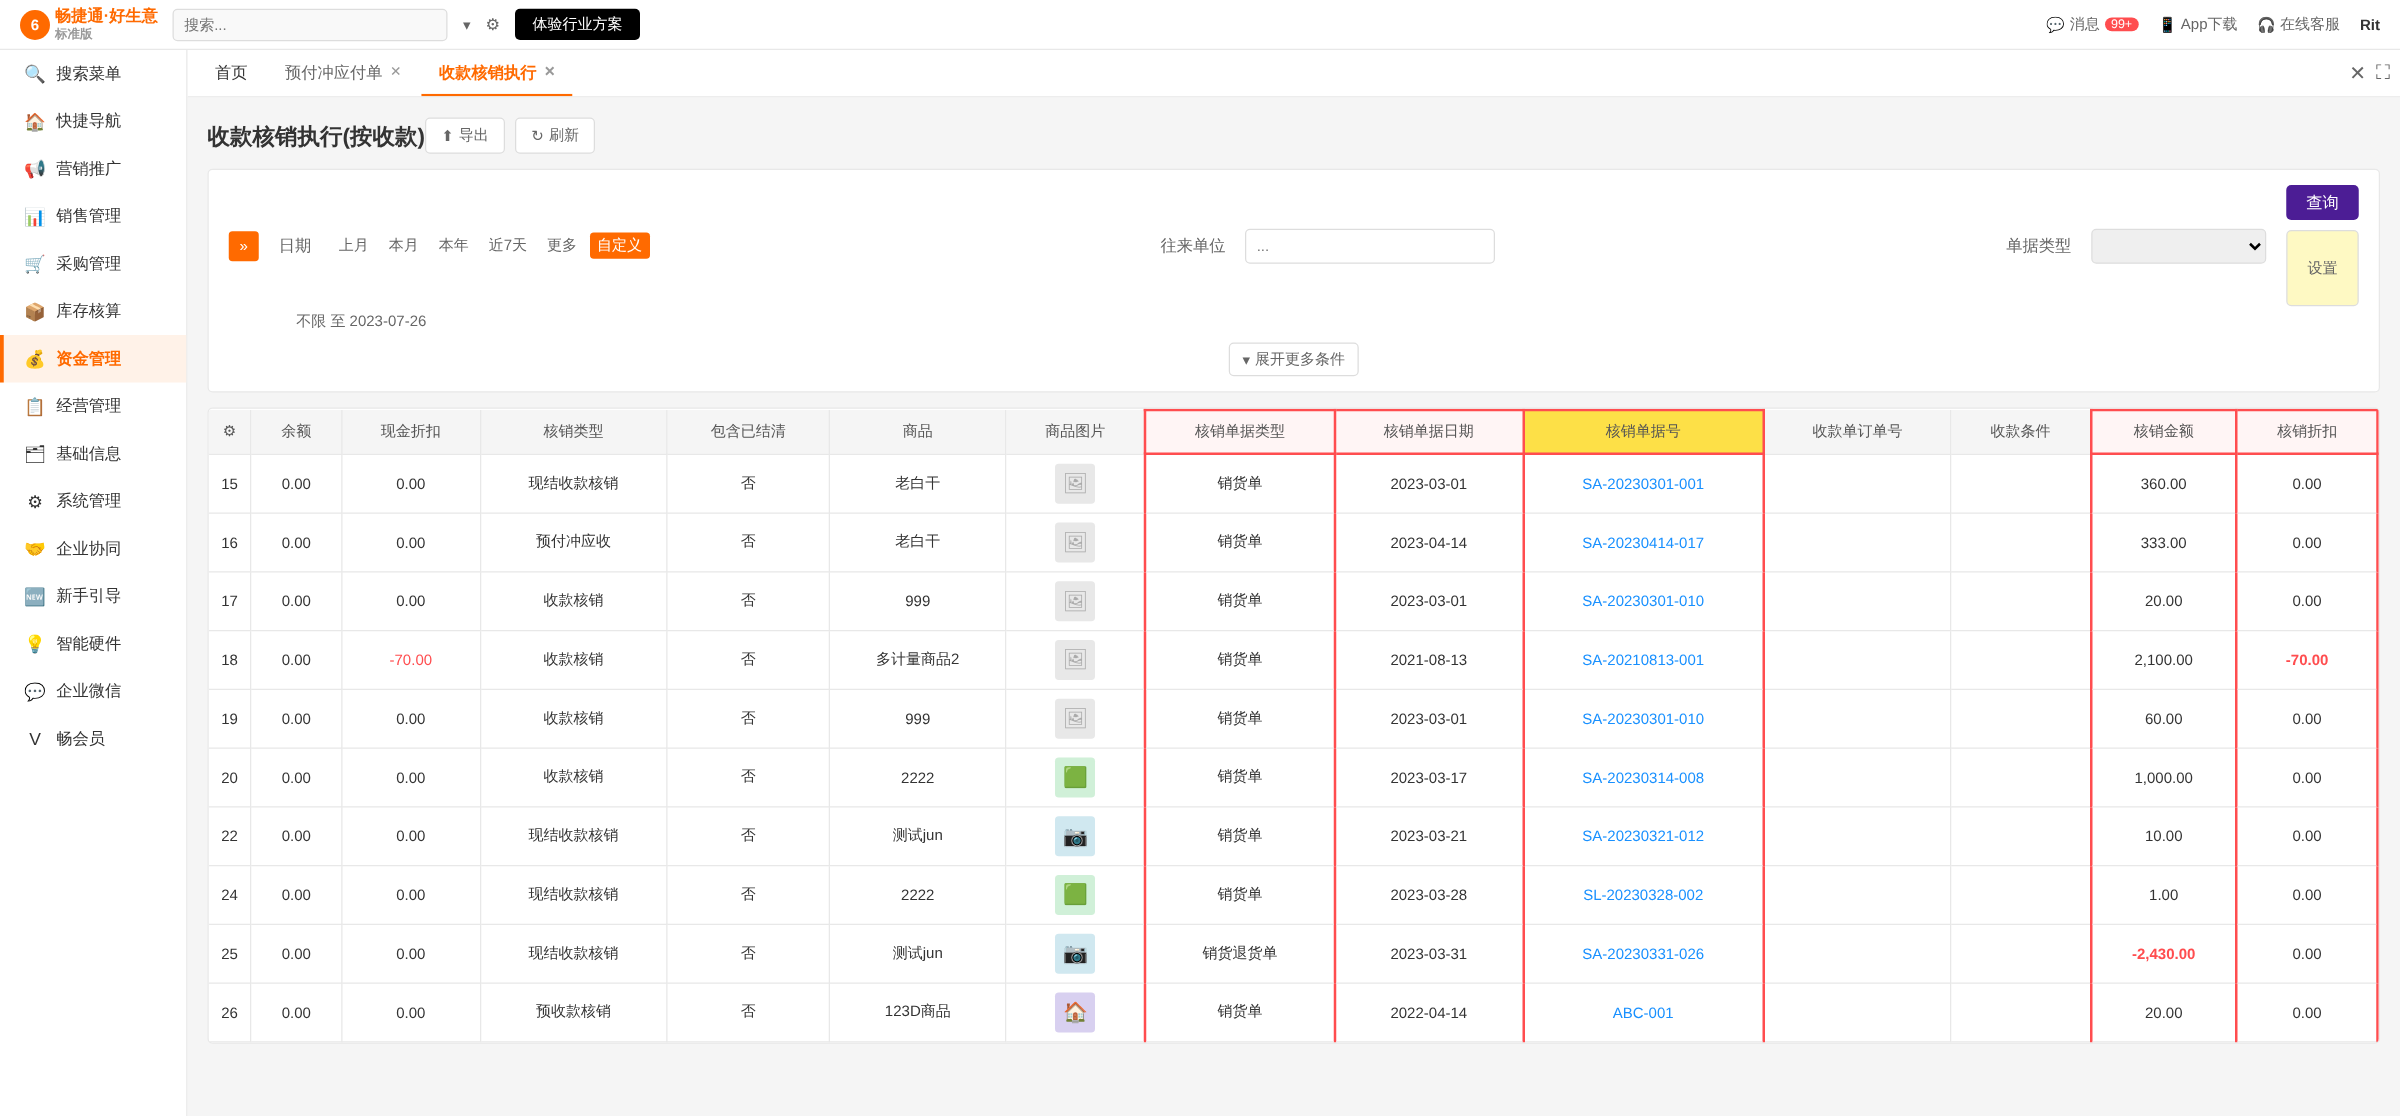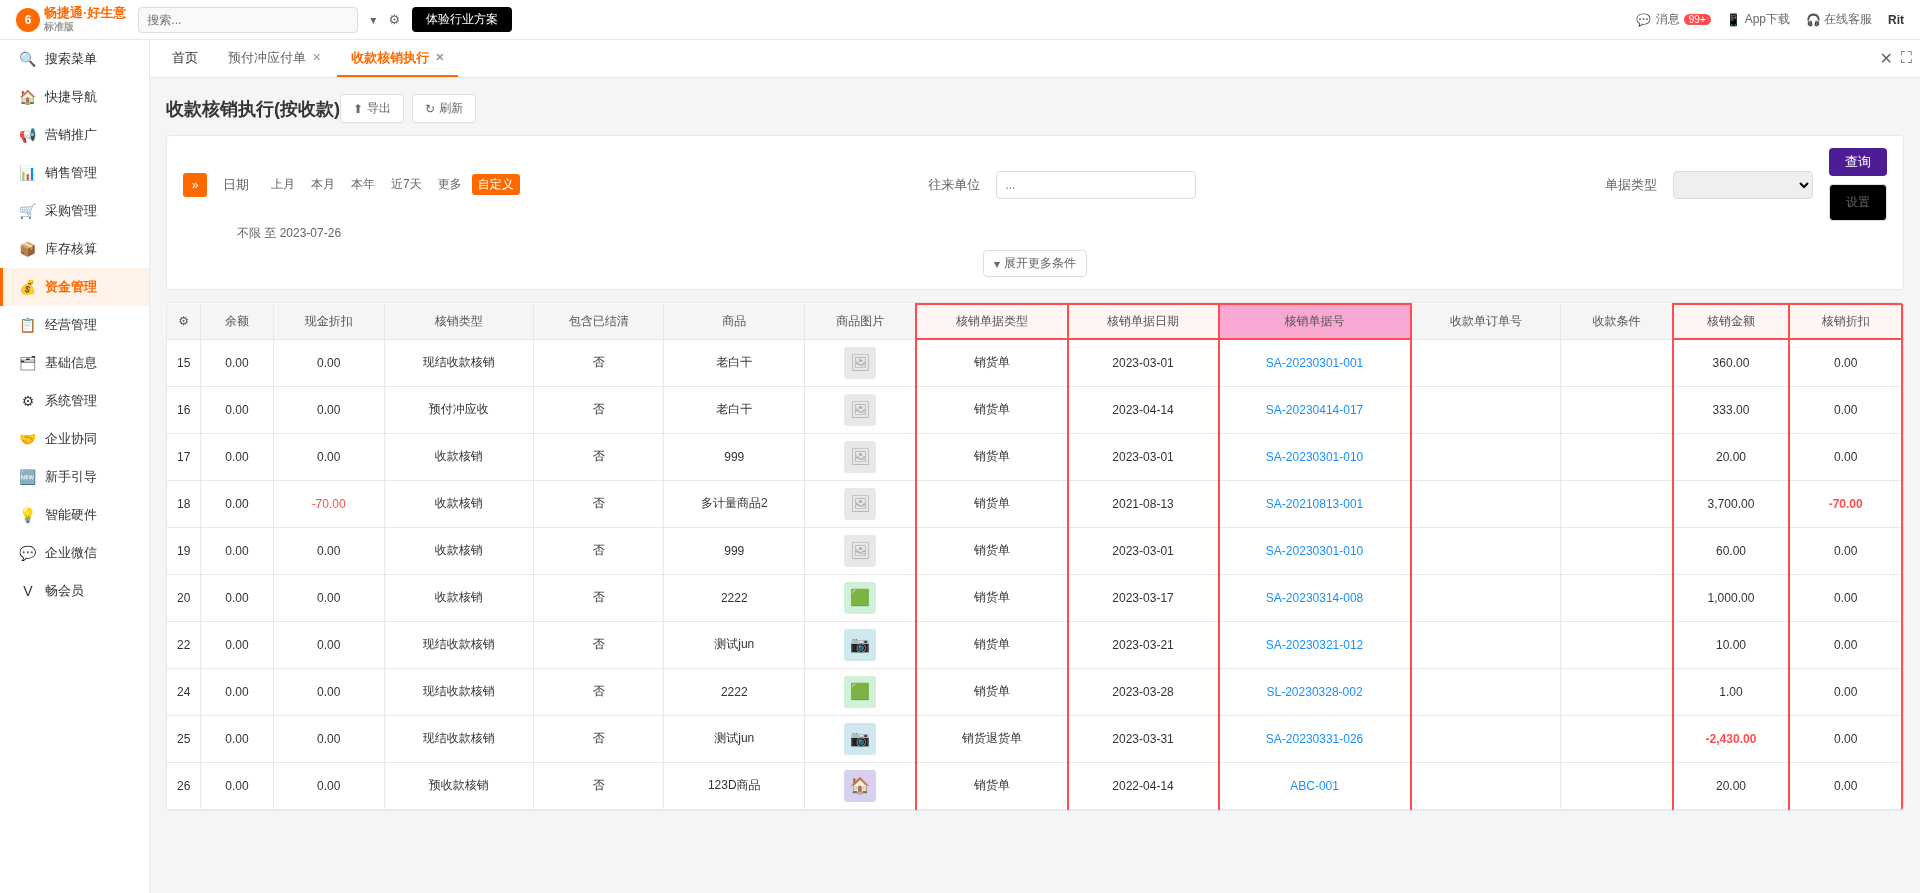--- a/index.html
+++ b/index.html
@@ -110,21 +110,21 @@
     .filter-label { font-size: 13px; color: #666; white-space: nowrap; }
     .filter-dates { display: flex; align-items: center; gap: 4px; }
     .filter-date-btn { font-size: 12px; color: #666; cursor: pointer; padding: 2px 6px; border-radius: 3px; }
     .filter-date-btn.active { background: #ff6a00; color: #fff; }
     .filter-input { height: 28px; border: 1px solid #ddd; border-radius: 4px; padding: 0 8px; font-size: 12px; min-width: 200px; }
     .filter-select { height: 28px; border: 1px solid #ddd; border-radius: 4px; padding: 0 8px; font-size: 12px; min-width: 140px; }
     .filter-date-range { font-size: 12px; color: #666; margin-top: 4px; }
     .expand-btn { color: #666; font-size: 12px; cursor: pointer; display: flex; align-items: center; gap: 4px; border: 1px solid #ddd; background: #fff; padding: 4px 10px; border-radius: 4px; margin: 8px auto 0; width: fit-content; }
     .filter-arrow { background: #ff6a00; color: #fff; border: none; width: 24px; height: 24px; border-radius: 3px; cursor: pointer; font-size: 12px; display: flex; align-items: center; justify-content: center; }
     .query-btn { background: #4c1d95; color: #fff; border: none; padding: 5px 16px; border-radius: 4px; cursor: pointer; font-size: 13px; }
-    .setting-btn { background: #000000; border: 1px solid #ddd; color: #666; padding: 9px 12px; border-radius: 4px; cursor: pointer; font-size: 12px; margin-top: 4px; display: block; text-align: center; }
+    .setting-btn { background: #fef9c3; border: 1px solid #ddd; color: #666; padding: 21px 12px; border-radius: 4px; cursor: pointer; font-size: 12px; margin-top: 4px; display: block; text-align: center; }
     
     
     .table-wrapper {
       background: #fff;
       border-radius: 4px;
       border: 1px solid #e8e8e8;
       overflow: auto;
     }
     table { width: 100%; border-collapse: collapse; font-size: 12px; }
     thead tr { background: #f5f5f5; }
@@ -320,21 +320,21 @@
             <tr>
               <th class="th-gear">⚙</th>
               <th>余额</th>
               <th>现金折扣</th>
               <th>核销类型</th>
               <th>包含已结清</th>
               <th>商品</th>
               <th>商品图片</th>
               <th style="border:2px solid #ff4d4f;background:#fff5f5;">核销单据类型</th>
               <th style="border:2px solid #ff4d4f;background:#fff5f5;">核销单据日期</th>
-              <th style="border:2px solid #ff4d4f;background:#f9a8d4;">核销单据号</th>
+              <th style="border:2px solid #ff4d4f;background:#fde047;">核销单据号</th>
               <th>收款单订单号</th>
               <th>收款条件</th>
               <th style="border:2px solid #ff4d4f;background:#fff5f5;">核销金额</th>
               <th style="border:2px solid #ff4d4f;background:#fff5f5;">核销折扣</th>
             </tr>
           </thead>
           <tbody id="table-body">
           <tr>
       <td>15</td>
       <td>0.00</td>
@@ -389,21 +389,21 @@
       <td><span class="red-text">-70.00</span></td>
       <td>收款核销</td>
       <td>否</td>
       <td>多计量商品2</td>
       <td><div class="image-placeholder" style="background:#e8e8e8;">🖼</div></td>
       <td style="border-left:2px solid #ff4d4f;border-right:2px solid #ff4d4f;">销货单</td>
       <td style="border-left:2px solid #ff4d4f;border-right:2px solid #ff4d4f;">2021-08-13</td>
       <td style="border-left:2px solid #ff4d4f;border-right:2px solid #ff4d4f;"><a class="link-text" href="#">SA-20210813-001</a></td>
       <td></td>
       <td></td>
-      <td style="border-left:2px solid #ff4d4f;border-right:2px solid #ff4d4f;">3,700.00</td>
+      <td style="border-left:2px solid #ff4d4f;border-right:2px solid #ff4d4f;">2,100.00</td>
       <td style="border-left:2px solid #ff4d4f;border-right:2px solid #ff4d4f;"><span class="highlighted-red">-70.00</span></td>
     </tr>
               <tr>
       <td>19</td>
       <td>0.00</td>
       <td>0.00</td>
       <td>收款核销</td>
       <td>否</td>
       <td>999</td>
       <td><div class="image-placeholder" style="background:#e8e8e8;">🖼</div></td>

